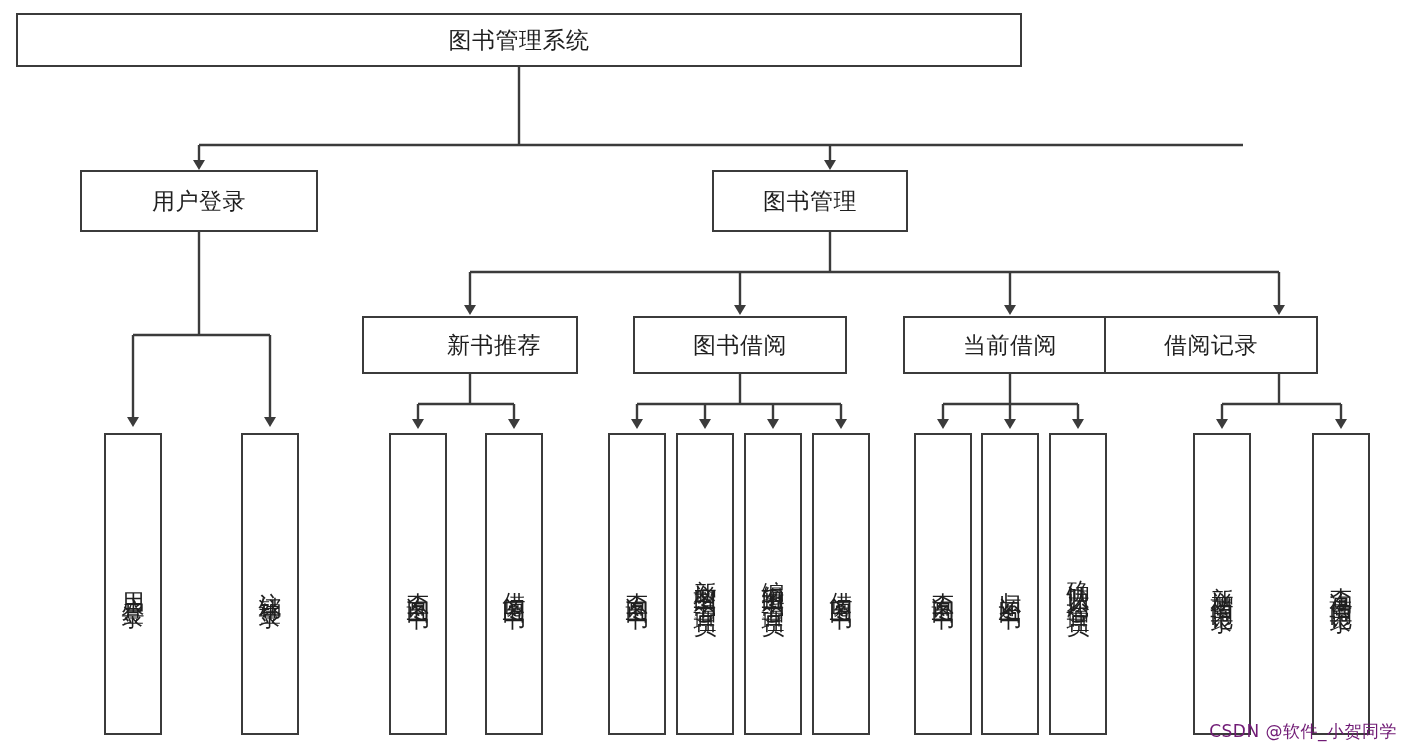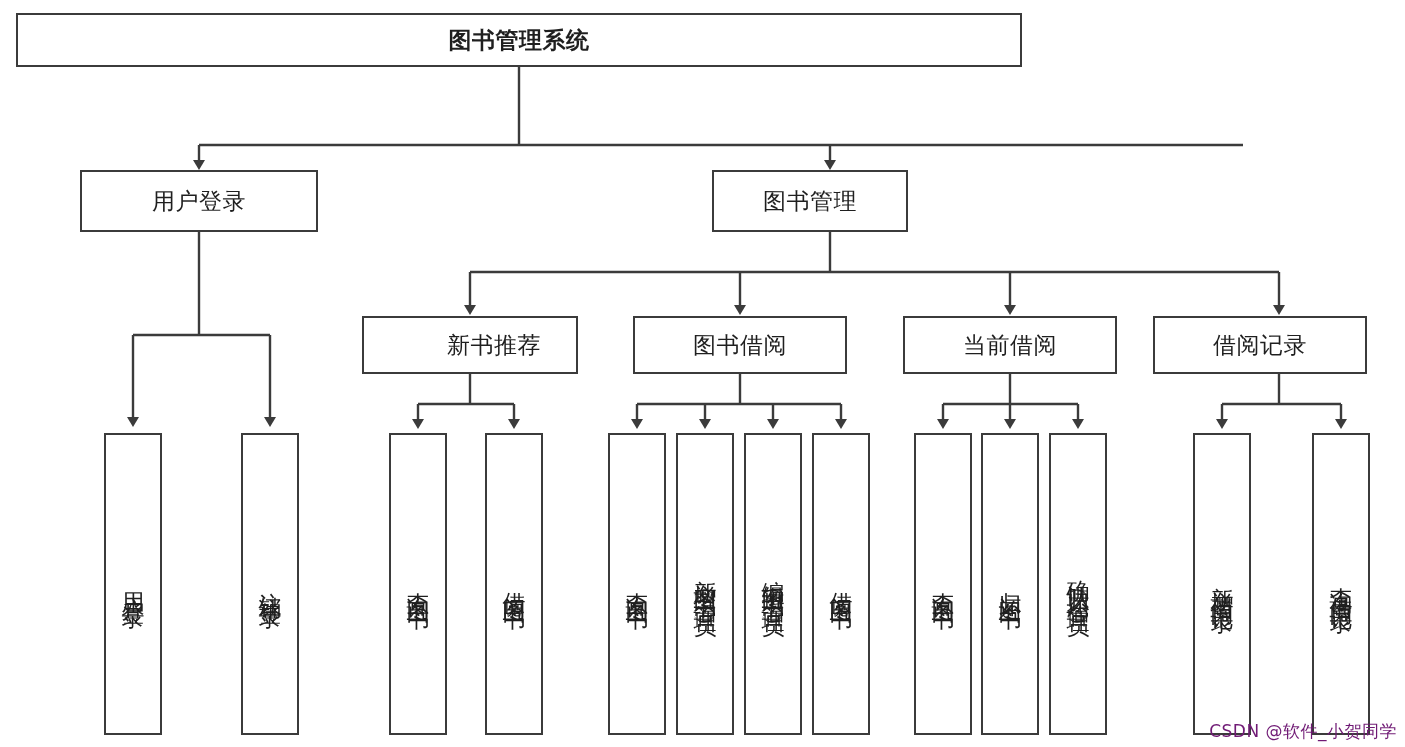--- a/index.html
+++ b/index.html
@@ -128,21 +128,21 @@
       <path d="M1010,404 L1010,420" marker-end="url(#arrow)"></path>
       <path d="M1078,404 L1078,420" marker-end="url(#arrow)"></path>
 
       <path d="M1279,374 L1279,404"></path>
       <path d="M1222,404 L1341,404"></path>
       <path d="M1222,404 L1222,420" marker-end="url(#arrow)"></path>
       <path d="M1341,404 L1341,420" marker-end="url(#arrow)"></path>
     </g>
   </svg>
 
-  <div class="node root horiz" style="left:16px; top:13px; width:1006px; height:54px;font-weight:bold;">
+  <div class="node root horiz" style="left:16px; top:13px; width:1006px; height:54px;">
     <span class="label">图书管理系统</span>
   </div>
 
   <div class="node horiz" style="left:80px; top:170px; width:238px; height:62px;">
     <span class="label">用户登录</span>
   </div>
 
   <div class="node horiz" style="left:712px; top:170px; width:196px; height:62px;">
     <span class="label">图书管理</span>
   </div>
@@ -152,21 +152,21 @@
   </div>
 
   <div class="node horiz" style="left:903px; top:316px; width:214px; height:58px;">
     <span class="label">当前借阅</span>
   </div>
 
   <div class="node horiz" style="left:633px; top:316px; width:214px; height:58px;">
     <span class="label">图书借阅</span>
   </div>
 
-  <div class="node horiz" style="left:1153px; top:316px; width:214px; height:58px;">
+  <div class="node horiz" style="left:1104px; top:316px; width:214px; height:58px;">
     <span class="label">借阅记录</span>
   </div>
 
   <div class="node vert" style="left:104px; top:433px; width:58px; height:302px;">
     <span class="label">用户登录</span>
   </div>
 
   <div class="node vert" style="left:241px; top:433px; width:58px; height:302px;">
     <span class="label">注销登录</span>
   </div>

